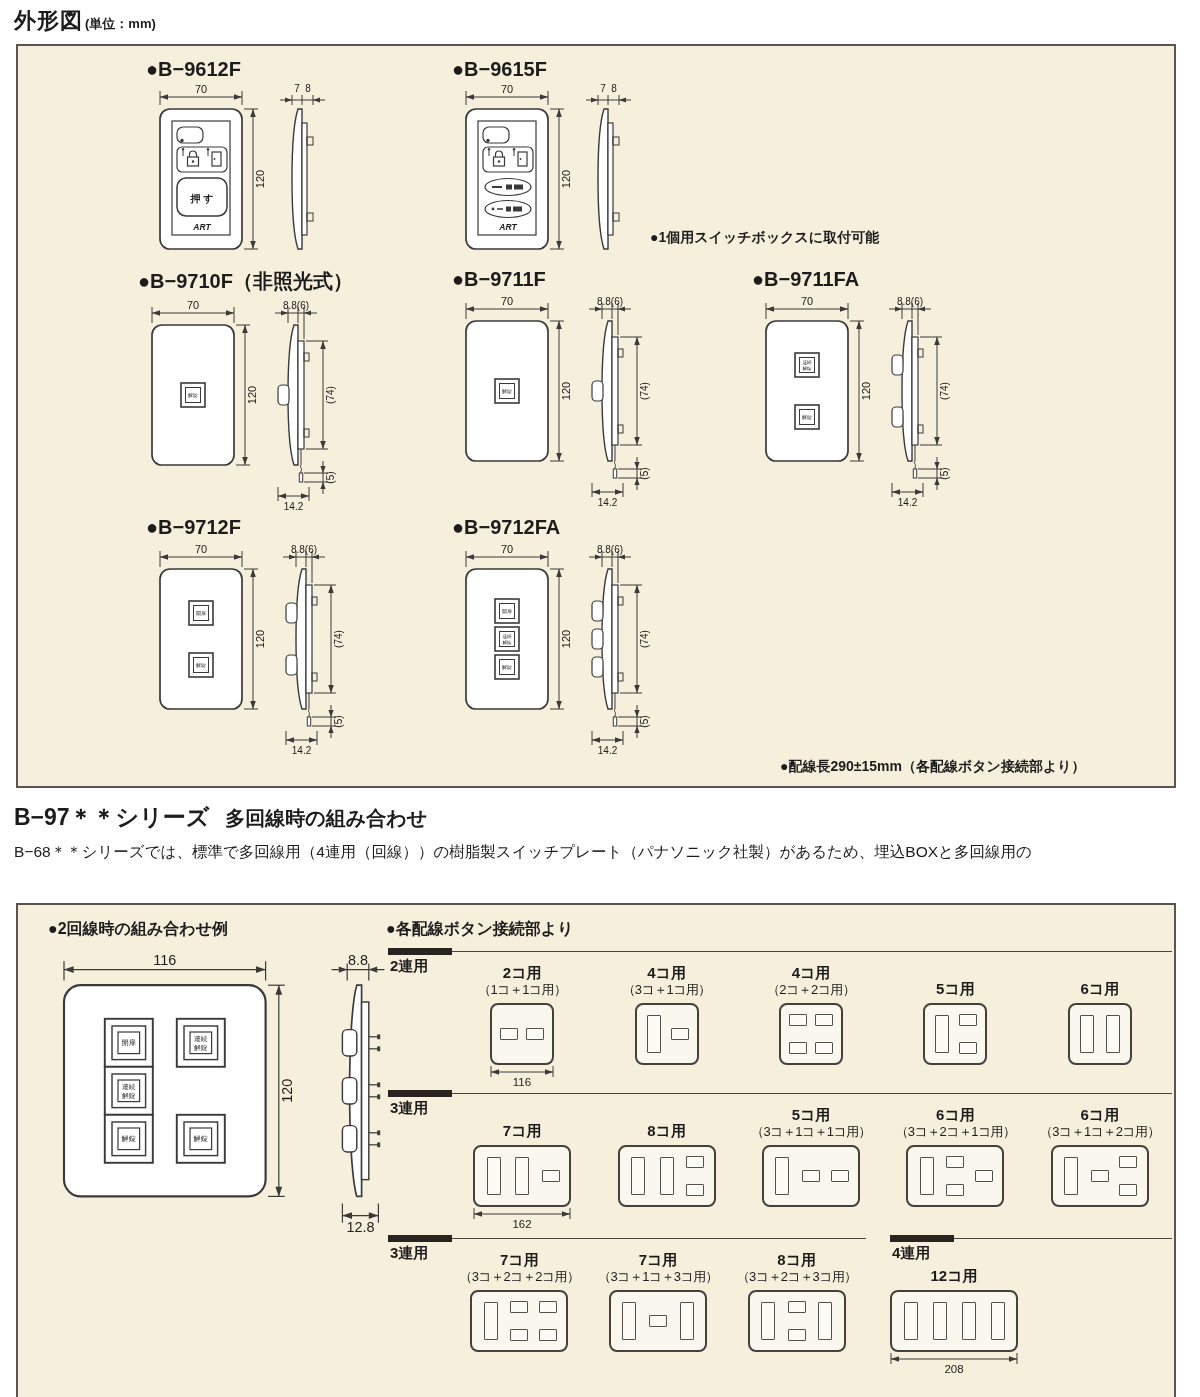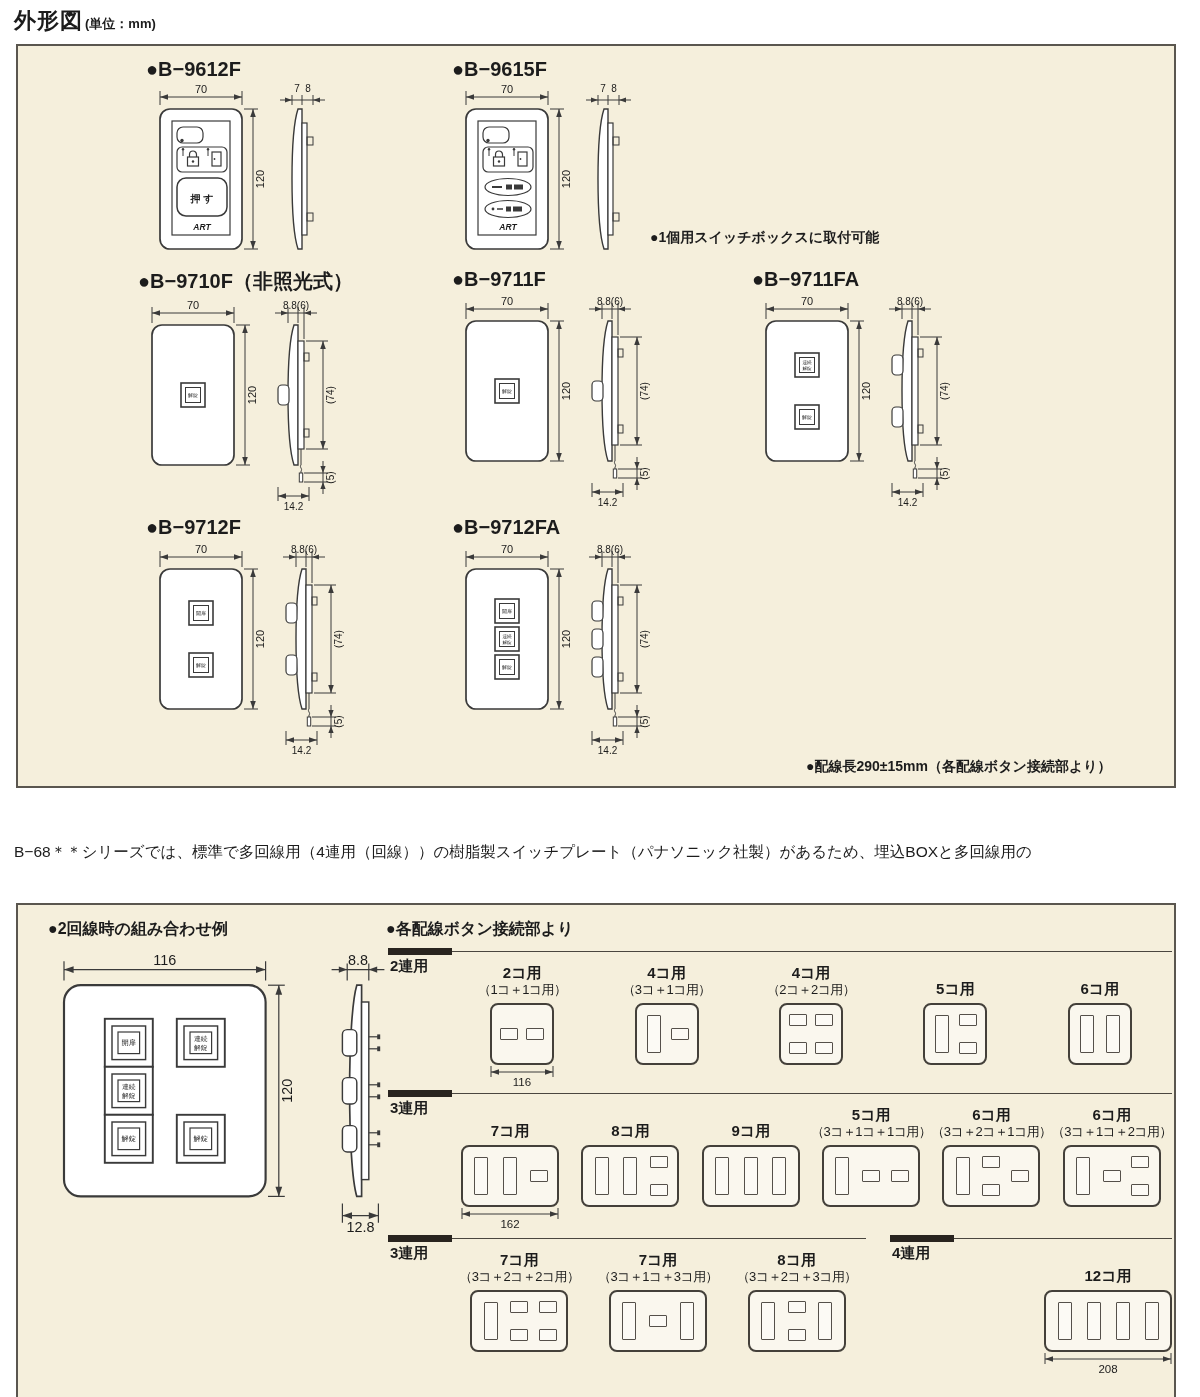--- a/index.html
+++ b/index.html
@@ -34,21 +34,21 @@
 svg text{font-family:"Liberation Sans",sans-serif;fill:#1c1c1c}
 </style>
 </head>
 <body>
 
 <div class="page">
   <div class="doc-title"><span>外形図</span><span class="unit">(単位：mm)</span></div>
 
   <div class="panel" id="panel-outline">
     <div class="note" style="left:632px;top:183px">●1個用スイッチボックスに取付可能</div>
-    <div class="note" style="left:788px;top:712px">●配線長290±15mm（各配線ボタン接続部より）</div>
+    <div class="note" style="left:762px;top:712px">●配線長290±15mm（各配線ボタン接続部より）</div>
   <div class="product" style="left: 122px; top: 12px;"><div class="product-label">●B−9612F</div><svg viewBox="0 0 200 185" width="200" height="185">
           <line x1="20" y1="24" x2="20" y2="10" stroke="#3a3a3a" stroke-width="1"></line>
           <line x1="102" y1="24" x2="102" y2="10" stroke="#3a3a3a" stroke-width="1"></line>
           <line x1="20" y1="16" x2="102" y2="16" stroke="#3a3a3a" stroke-width="1"></line>
           <polygon points="20,16 28,13.2 28,18.8" fill="#3a3a3a"></polygon>
           <polygon points="102,16 94,13.2 94,18.8" fill="#3a3a3a"></polygon>
           <text x="61" y="12" font-size="11" text-anchor="middle">70</text>
           <rect x="20" y="28" width="82" height="140" fill="#fff" stroke="#3a3a3a" stroke-width="1.7" rx="10"></rect>
           <line x1="104" y1="28" x2="118" y2="28" stroke="#3a3a3a" stroke-width="1"></line>
           <line x1="104" y1="168" x2="118" y2="168" stroke="#3a3a3a" stroke-width="1"></line>
@@ -410,20 +410,21 @@
           <text x="202" y="182.5" font-size="10" text-anchor="middle" transform="rotate(-90 202 182.5)">(5)</text>
           <line x1="146" y1="192" x2="146" y2="206" stroke="#3a3a3a" stroke-width="1"></line>
           <line x1="177" y1="192" x2="177" y2="206" stroke="#3a3a3a" stroke-width="1"></line>
           <line x1="146" y1="201" x2="177" y2="201" stroke="#3a3a3a" stroke-width="1"></line>
           <polygon points="146,201 154,198.2 154,203.8" fill="#3a3a3a"></polygon>
           <polygon points="177,201 169,198.2 169,203.8" fill="#3a3a3a"></polygon>
           <text x="161.5" y="215" font-size="10" text-anchor="middle">14.2</text>
         </svg></div>
     </div>
 
+  <div class="series-heading"><span>B−97＊＊シリーズ</span><span class="sub">多回線時の組み合わせ</span></div>
   <div class="series-body">
     <div>B−68＊＊シリーズでは、標準で多回線用（4連用（回線））の樹脂製スイッチプレート（パナソニック社製）があるため、埋込BOXと多回線用の</div>
   </div>
 
   <div class="panel" id="panel-combo">
     <div class="sec-heading" style="left:30px;top:14px">●2回線時の組み合わせ例</div>
     <div class="sec-heading" style="left:368px;top:14px">●各配線ボタン接続部より</div>
     <div id="example-holder"><svg viewBox="0 0 310 258" width="372" height="310">
           <line x1="20" y1="26" x2="20" y2="10" stroke="#3a3a3a" stroke-width="1"></line>
           <line x1="188" y1="26" x2="188" y2="10" stroke="#3a3a3a" stroke-width="1"></line>
@@ -584,30 +585,20 @@
               </div>
               <div class="ci-plate" style="width: 98px; height: 62px;">
                 <div class="pr" style="left: 11.3333px; top: 10px; width: 14px; height: 38px;"></div>
                 <div class="pr" style="left: 40px; top: 10px; width: 14px; height: 38px;"></div>
                 <div class="pr" style="left: 66.6667px; top: 9px; width: 18px; height: 12px;"></div>
                 <div class="pr" style="left: 66.6667px; top: 37px; width: 18px; height: 12px;"></div>
               </div>
             </div>
             <div class="ci">
               <div class="ci-head">
-                <div class="ci-title">9コ用</div>
-              </div>
-              <div class="ci-plate" style="width: 98px; height: 62px;">
-                <div class="pr" style="left: 11.3333px; top: 10px; width: 14px; height: 38px;"></div>
-                <div class="pr" style="left: 40px; top: 10px; width: 14px; height: 38px;"></div>
-                <div class="pr" style="left: 68.6667px; top: 10px; width: 14px; height: 38px;"></div>
-              </div>
-            </div>
-            <div class="ci">
-              <div class="ci-head">
                 <div class="ci-title">5コ用</div>
                 <div class="ci-sub">（3コ＋1コ＋1コ用）</div>
               </div>
               <div class="ci-plate" style="width: 98px; height: 62px;">
                 <div class="pr" style="left: 11.3333px; top: 10px; width: 14px; height: 38px;"></div>
                 <div class="pr" style="left: 38px; top: 23px; width: 18px; height: 12px;"></div>
                 <div class="pr" style="left: 66.6667px; top: 23px; width: 18px; height: 12px;"></div>
               </div>
             </div>
             <div class="ci">
@@ -675,21 +666,21 @@
                   <div class="pr" style="left: 38px; top: 9px; width: 18px; height: 12px;"></div>
                   <div class="pr" style="left: 38px; top: 37px; width: 18px; height: 12px;"></div>
                   <div class="pr" style="left: 68.6667px; top: 10px; width: 14px; height: 38px;"></div>
                 </div>
               </div>
             </div>
           </div>
           <div class="sub3" style="flex: 1 1 0%; margin-left: 24px;">
             <div class="gang-bar"></div>
             <div class="gang">4連用</div>
-            <div class="items" style="margin-left: 0px; justify-content: flex-end;">
+            <div class="items" style="margin-left: 0px; justify-content: flex-start;">
               <div class="ci" style="flex: 0 0 auto;">
                 <div class="ci-head">
                   <div class="ci-title">12コ用</div>
                 </div>
                 <div class="ci-plate" style="width: 128px; height: 62px;">
                   <div class="pr" style="left: 11.5px; top: 10px; width: 14px; height: 38px;"></div>
                   <div class="pr" style="left: 40.5px; top: 10px; width: 14px; height: 38px;"></div>
                   <div class="pr" style="left: 69.5px; top: 10px; width: 14px; height: 38px;"></div>
                   <div class="pr" style="left: 98.5px; top: 10px; width: 14px; height: 38px;"></div>
                 </div>

